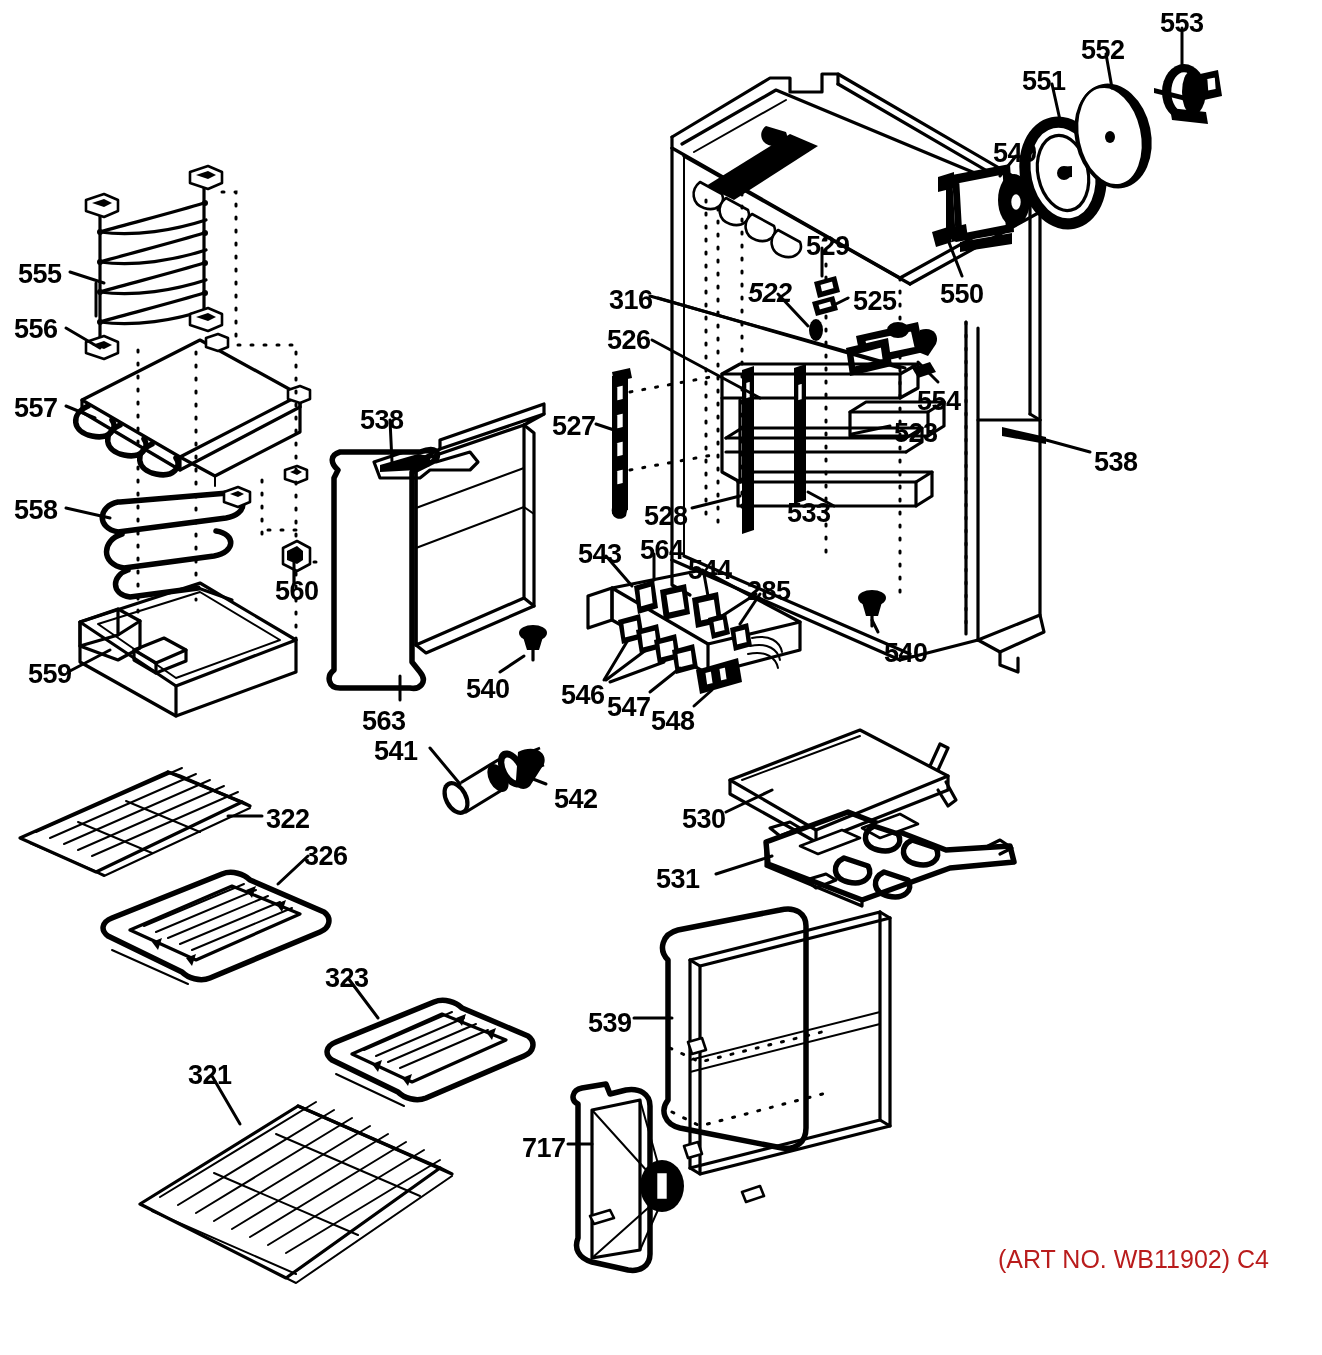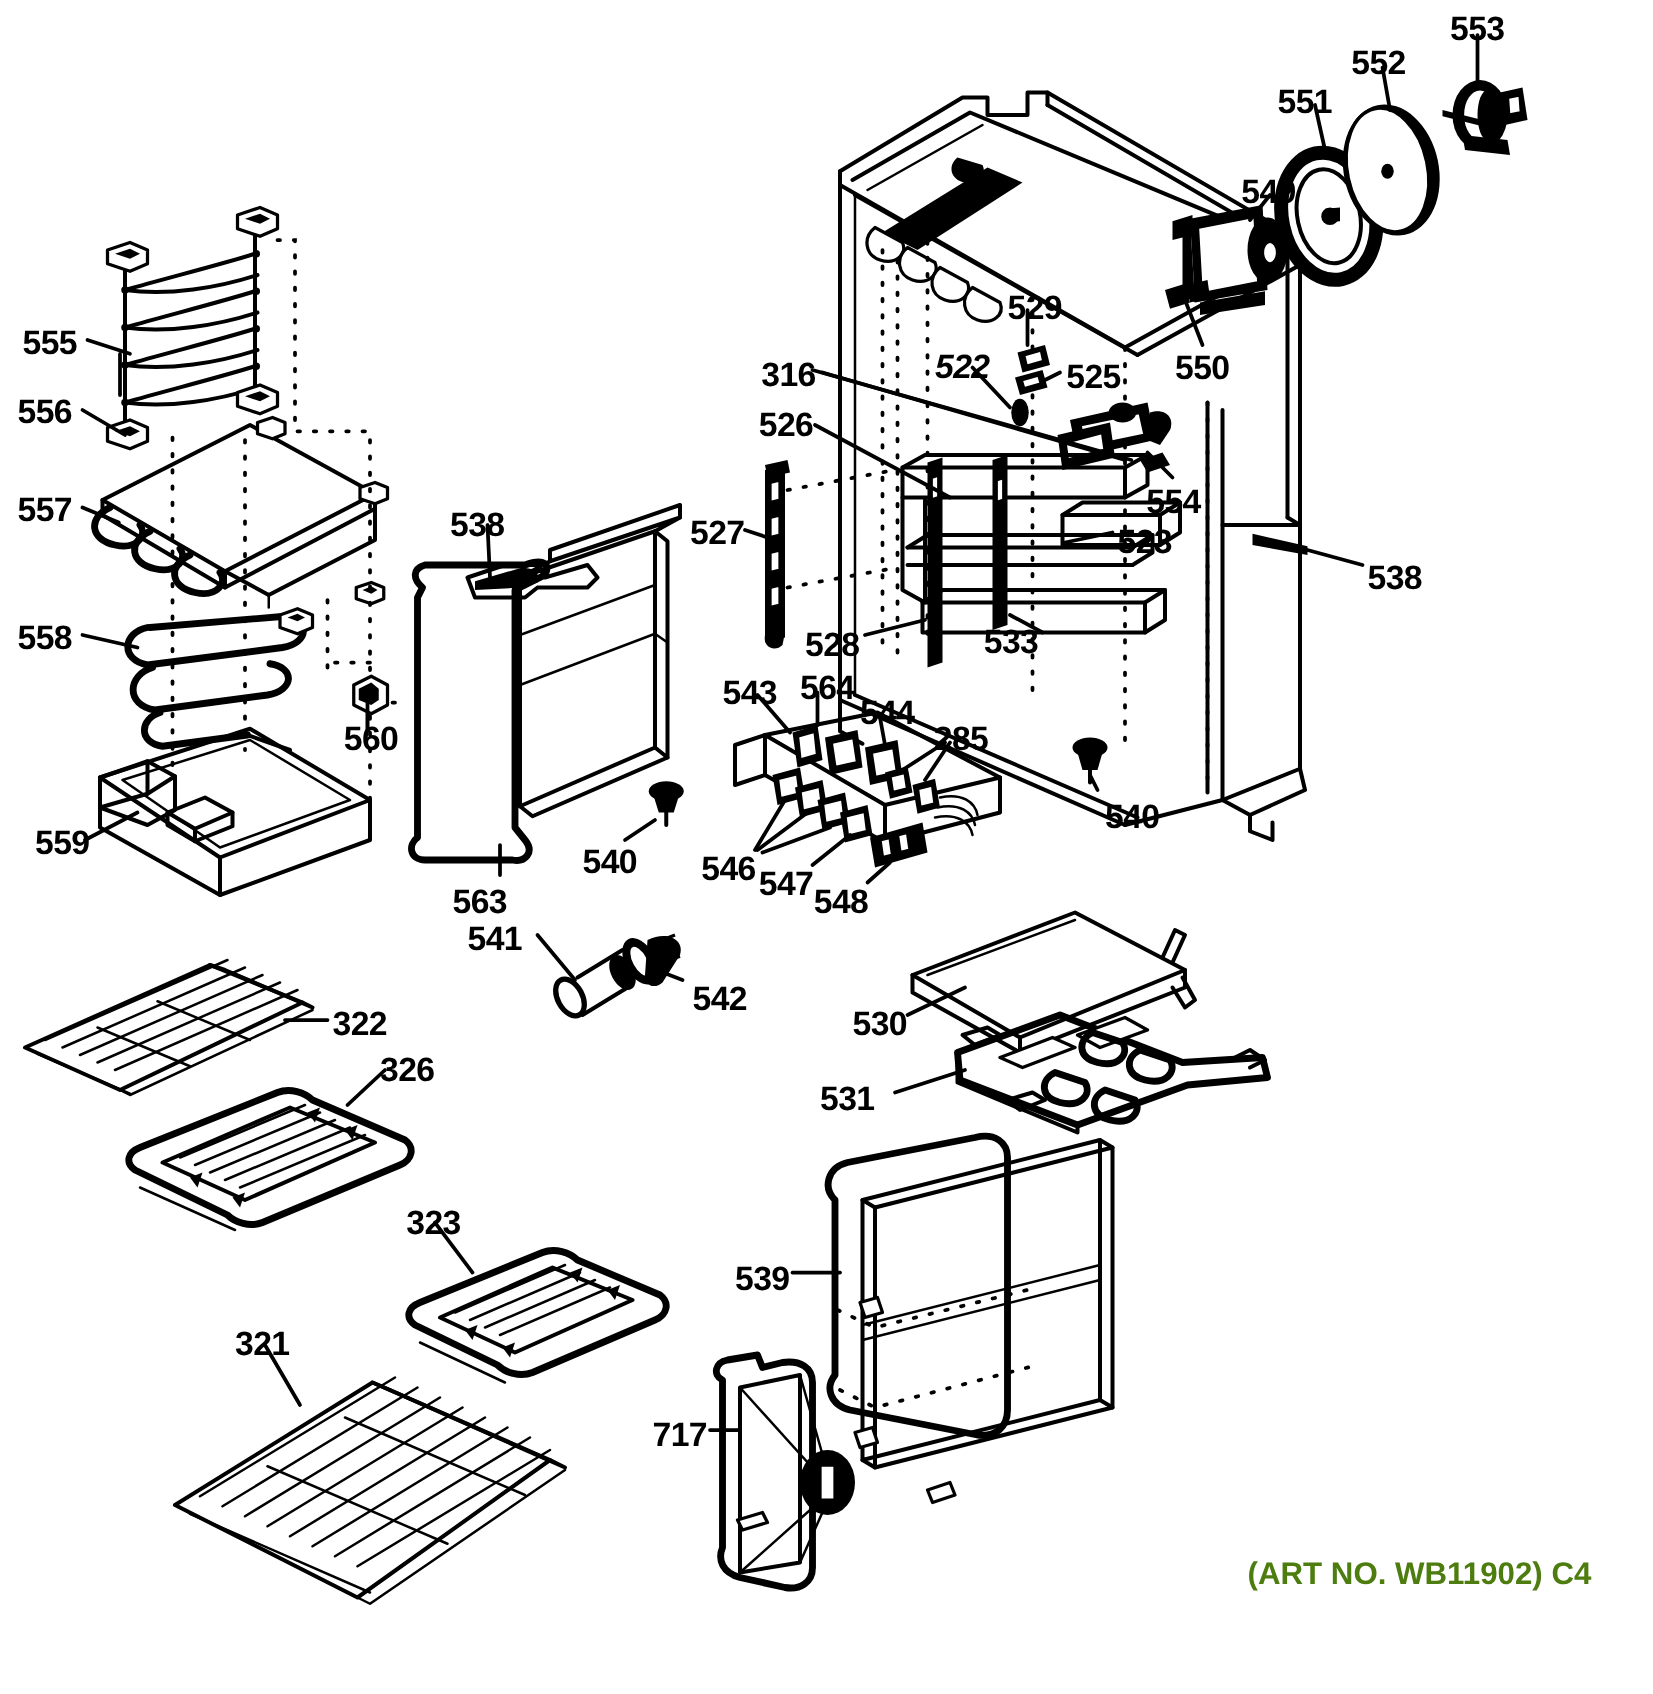--- a/index.html
+++ b/index.html
@@ -32,23 +32,23 @@
     color: #000000;
     letter-spacing: -0.5px;
     white-space: nowrap;
     line-height: 1;
   }
   #art-number {
     position: absolute;
     left: 998px;
     top: 1245px;
     font-family: "Liberation Sans", sans-serif;
-    font-weight: bold;
+    font-weight: normal;
     font-size: 25px;
-    color: #4d7c0f;
+    color: #b91c1c;
     white-space: nowrap;
     letter-spacing: 0px;
   }
   
   .ink      { fill: none; stroke: #000; stroke-width: 3.2; stroke-linecap: round; stroke-linejoin: round; }
   .ink-thin { fill: none; stroke: #000; stroke-width: 2;   stroke-linecap: round; stroke-linejoin: round; }
   .ink-fat  { fill: none; stroke: #000; stroke-width: 5.5; stroke-linecap: round; stroke-linejoin: round; }
   .ink-fill { fill: #000; stroke: none; }
   .ink-white{ fill: #fff; stroke: #000; stroke-width: 2.6; stroke-linejoin: round; }
   .dashed   { fill: none; stroke: #000; stroke-width: 3; stroke-linecap: round; stroke-dasharray: 2 11; }

